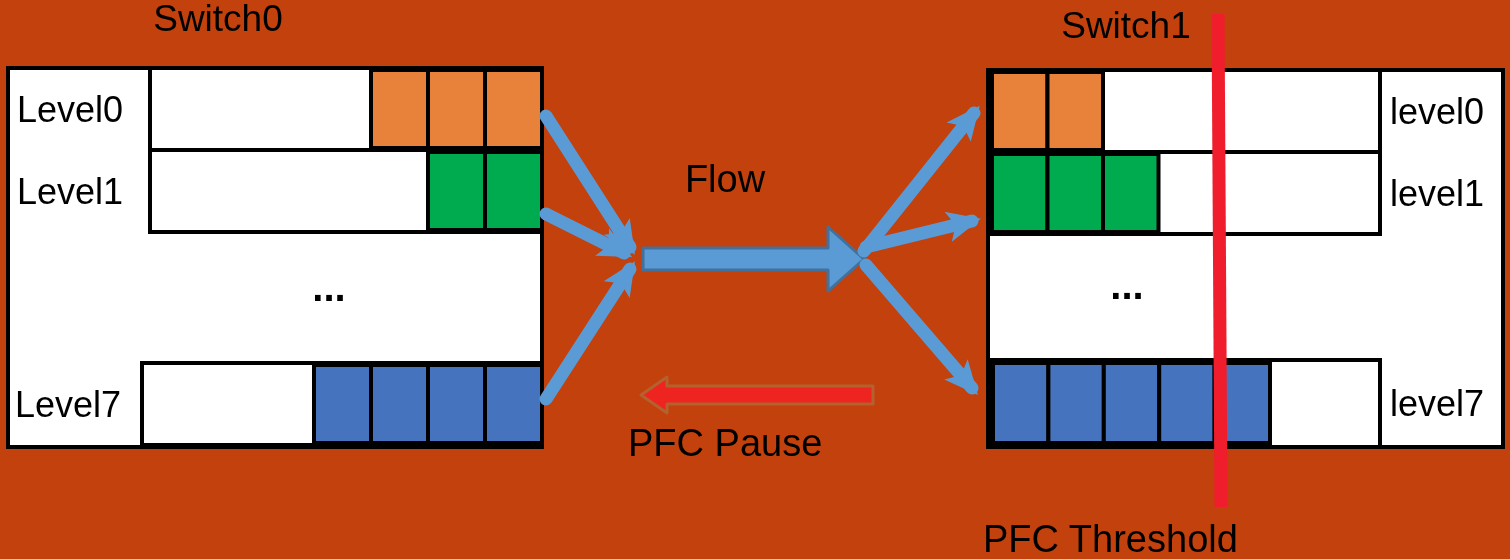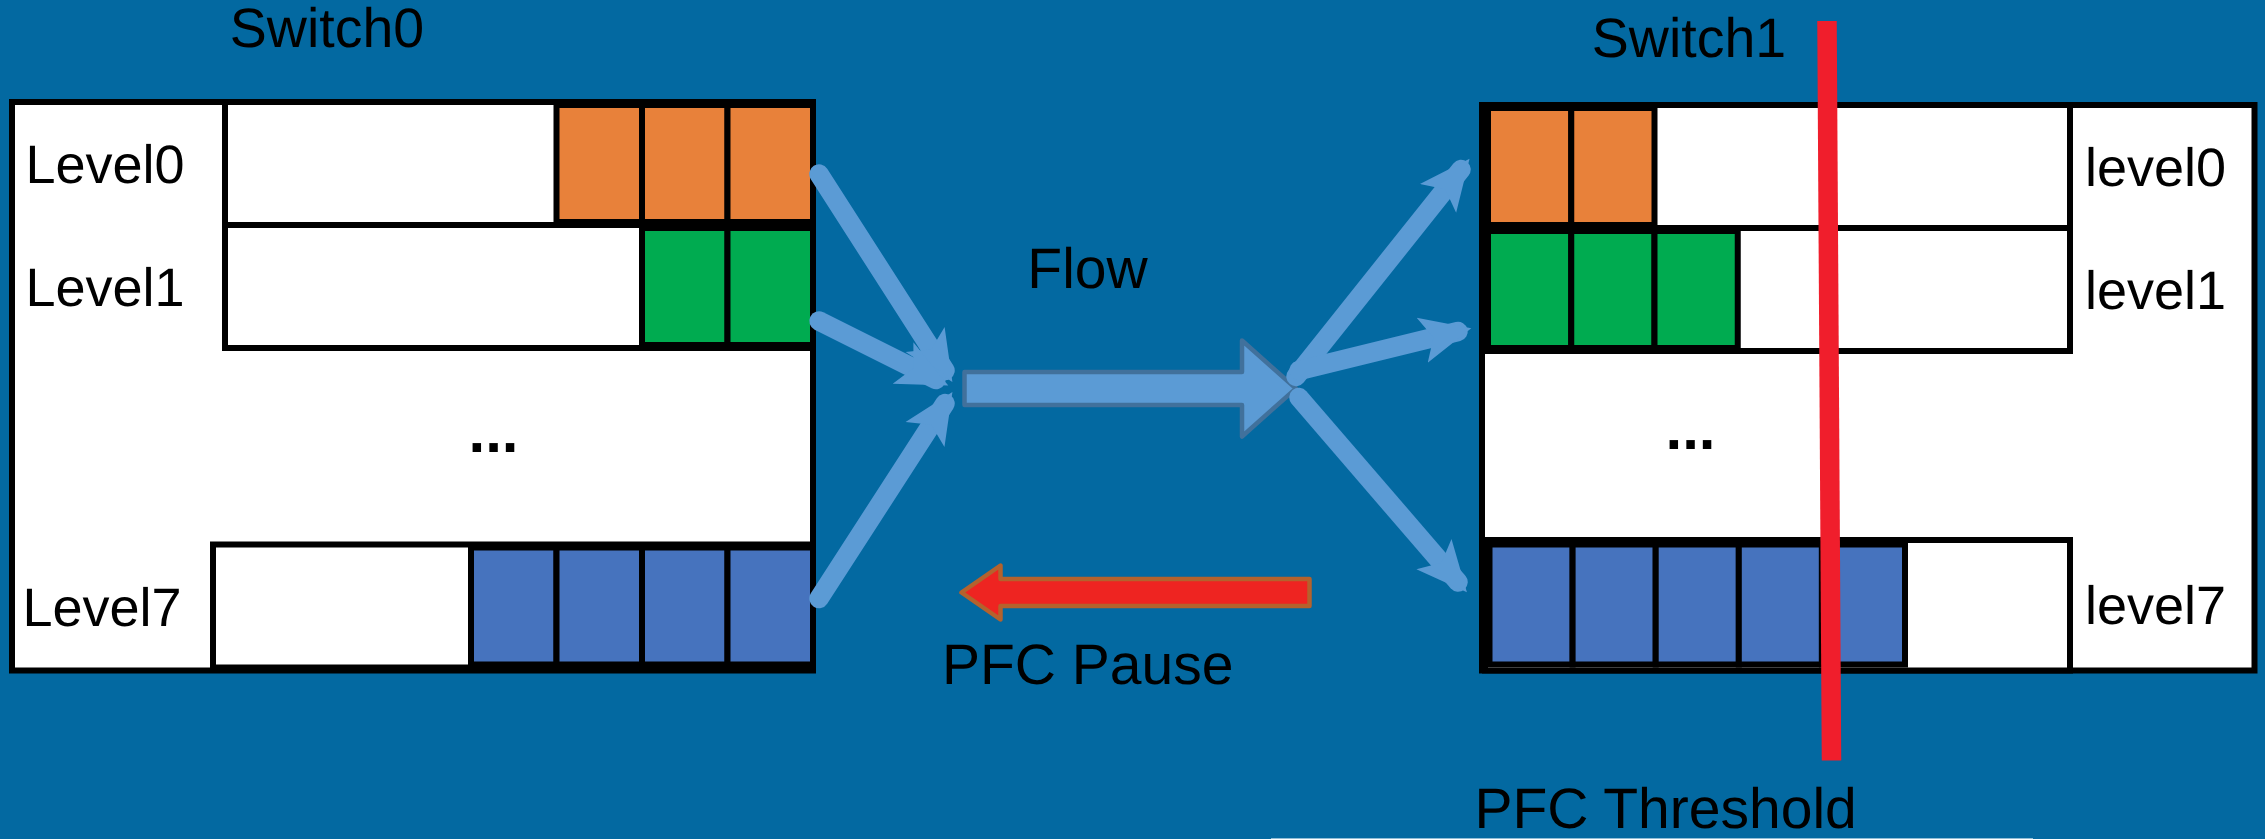--- a/index.html
+++ b/index.html
@@ -1,19 +1,19 @@
 <!DOCTYPE html>
 <html><head>
 <meta charset="utf-8">
 <style>
   html,body{margin:0;padding:0;background:#ffffff;}
   .canvas{
     position:relative;
     width:1510px;height:559px;
-    background:#0369a1;
+    background:#c2410c;
     font-family:"Liberation Sans", sans-serif;
     overflow:hidden;
   }
   svg text{
     font-family:"Liberation Sans", sans-serif;
     fill:#000000;
   }
   .title-text{font-size:37px;}
   .label-text{font-size:36px;}
   .annot-text{font-size:38px;}

